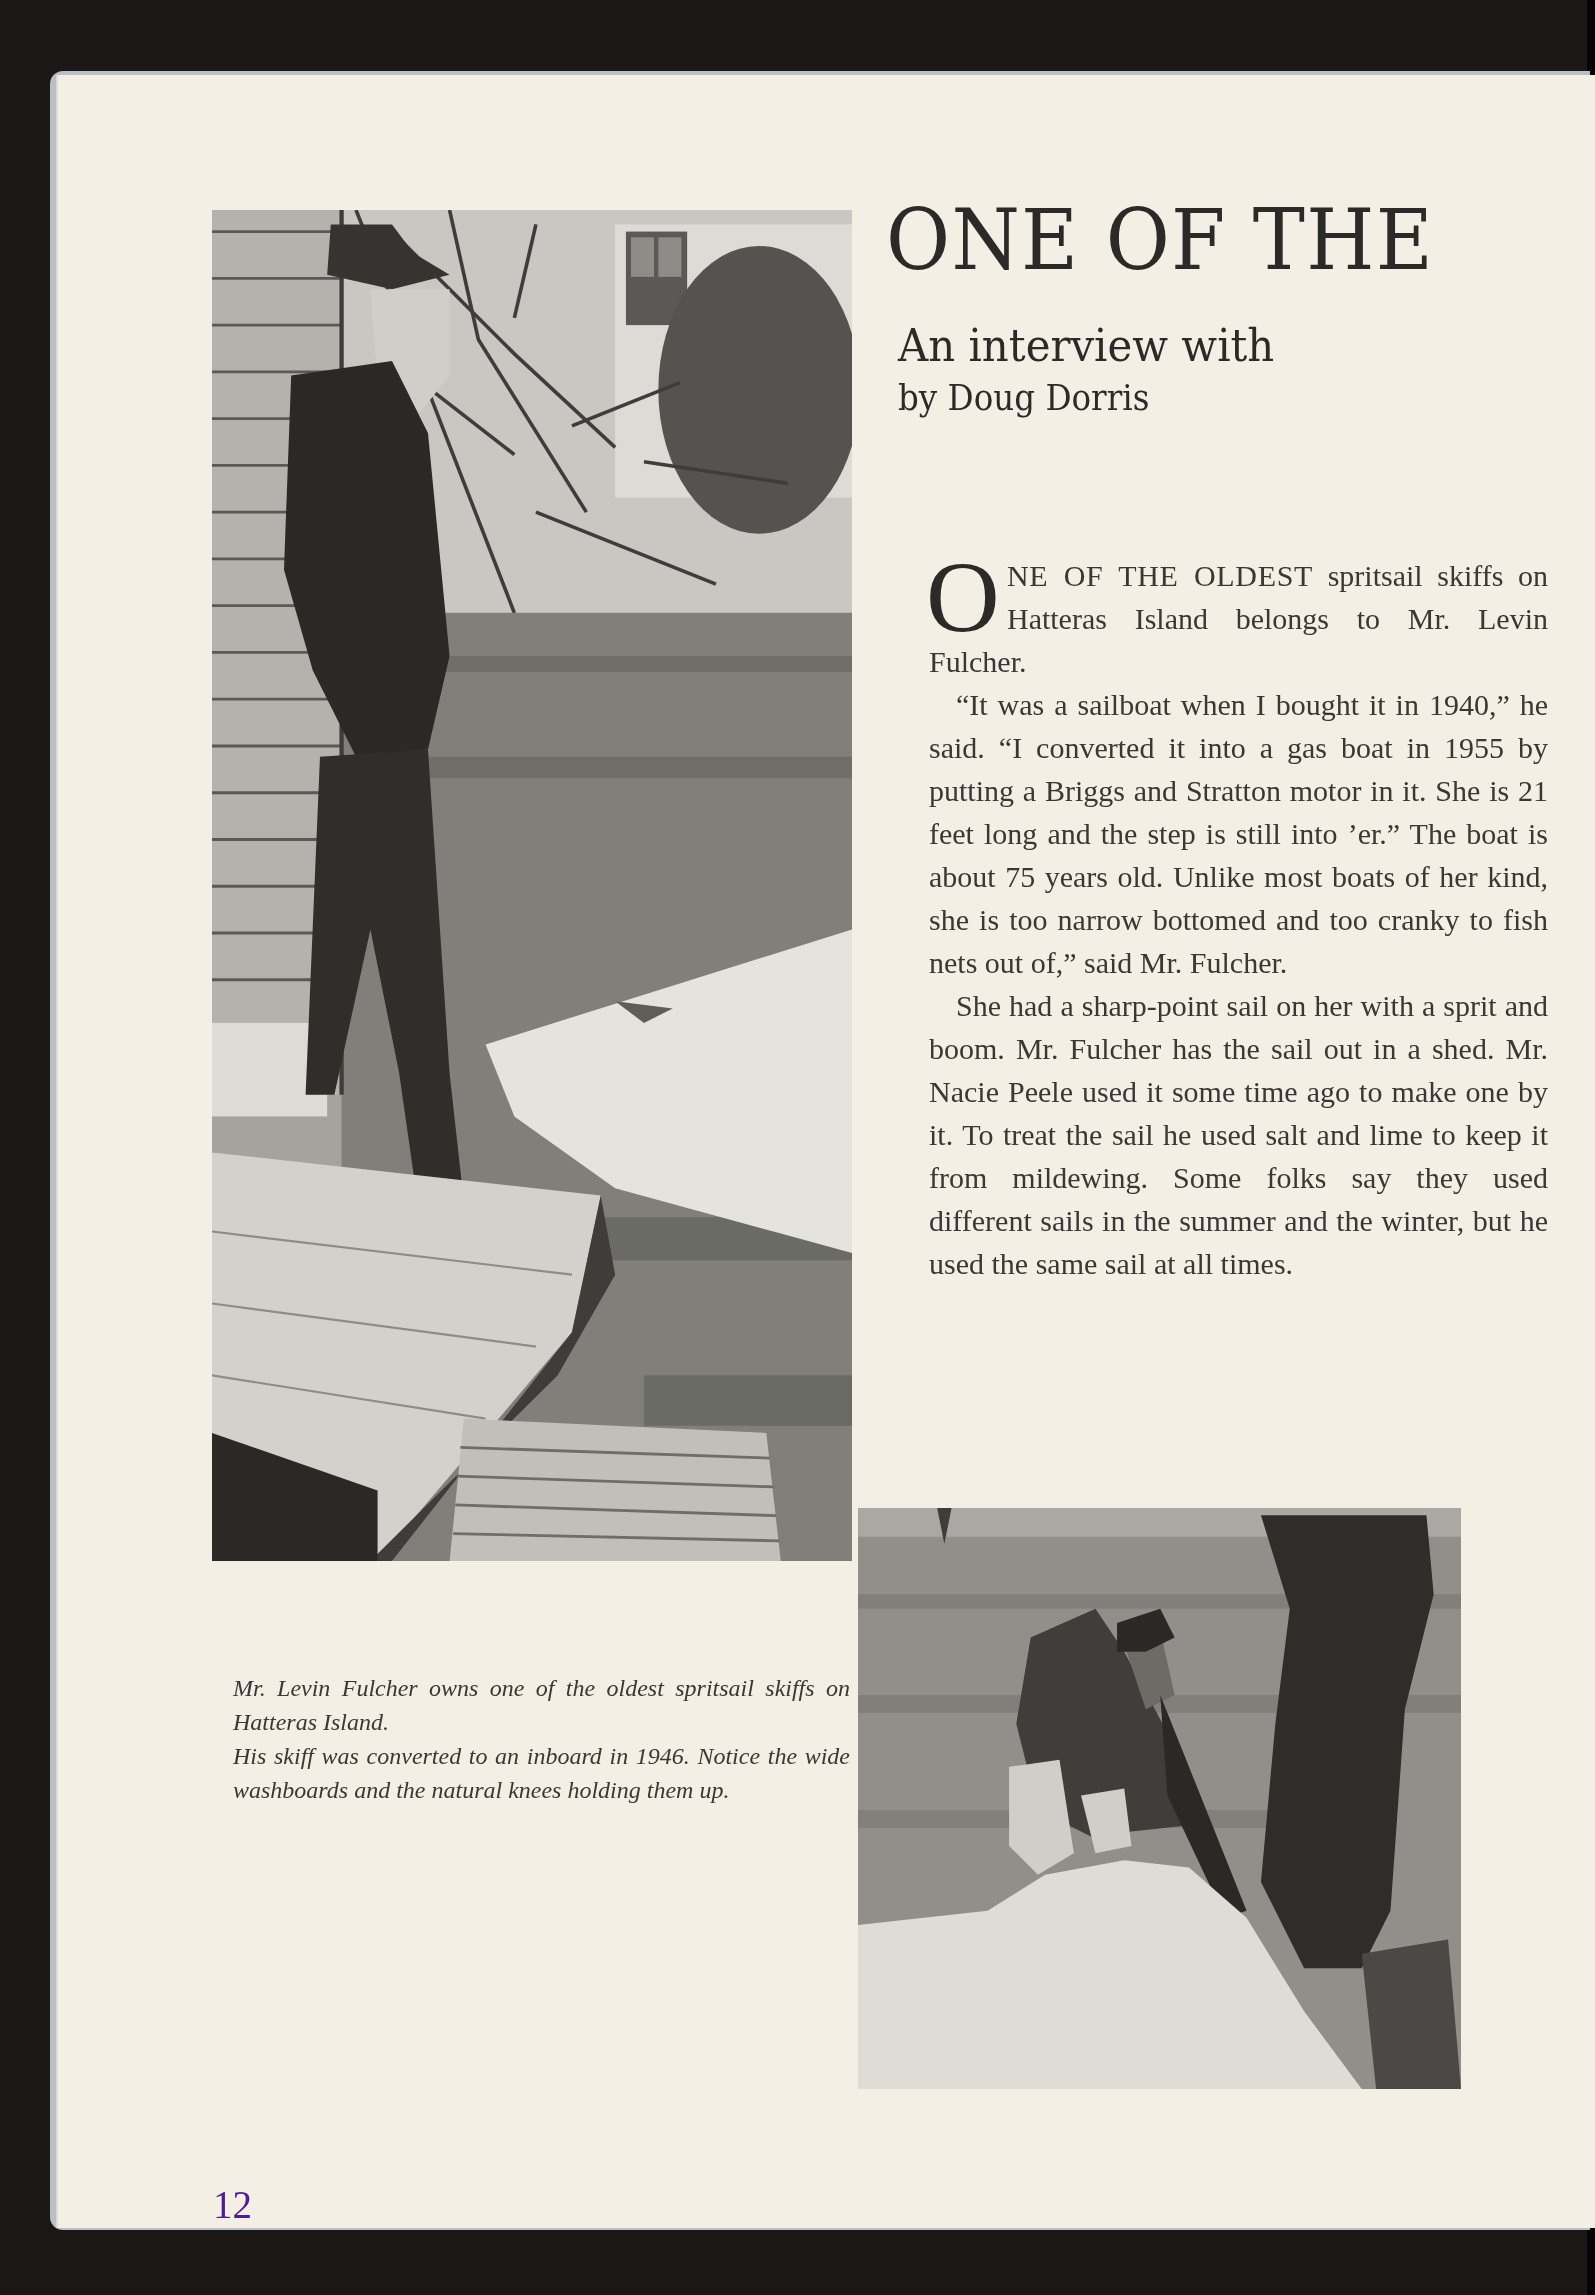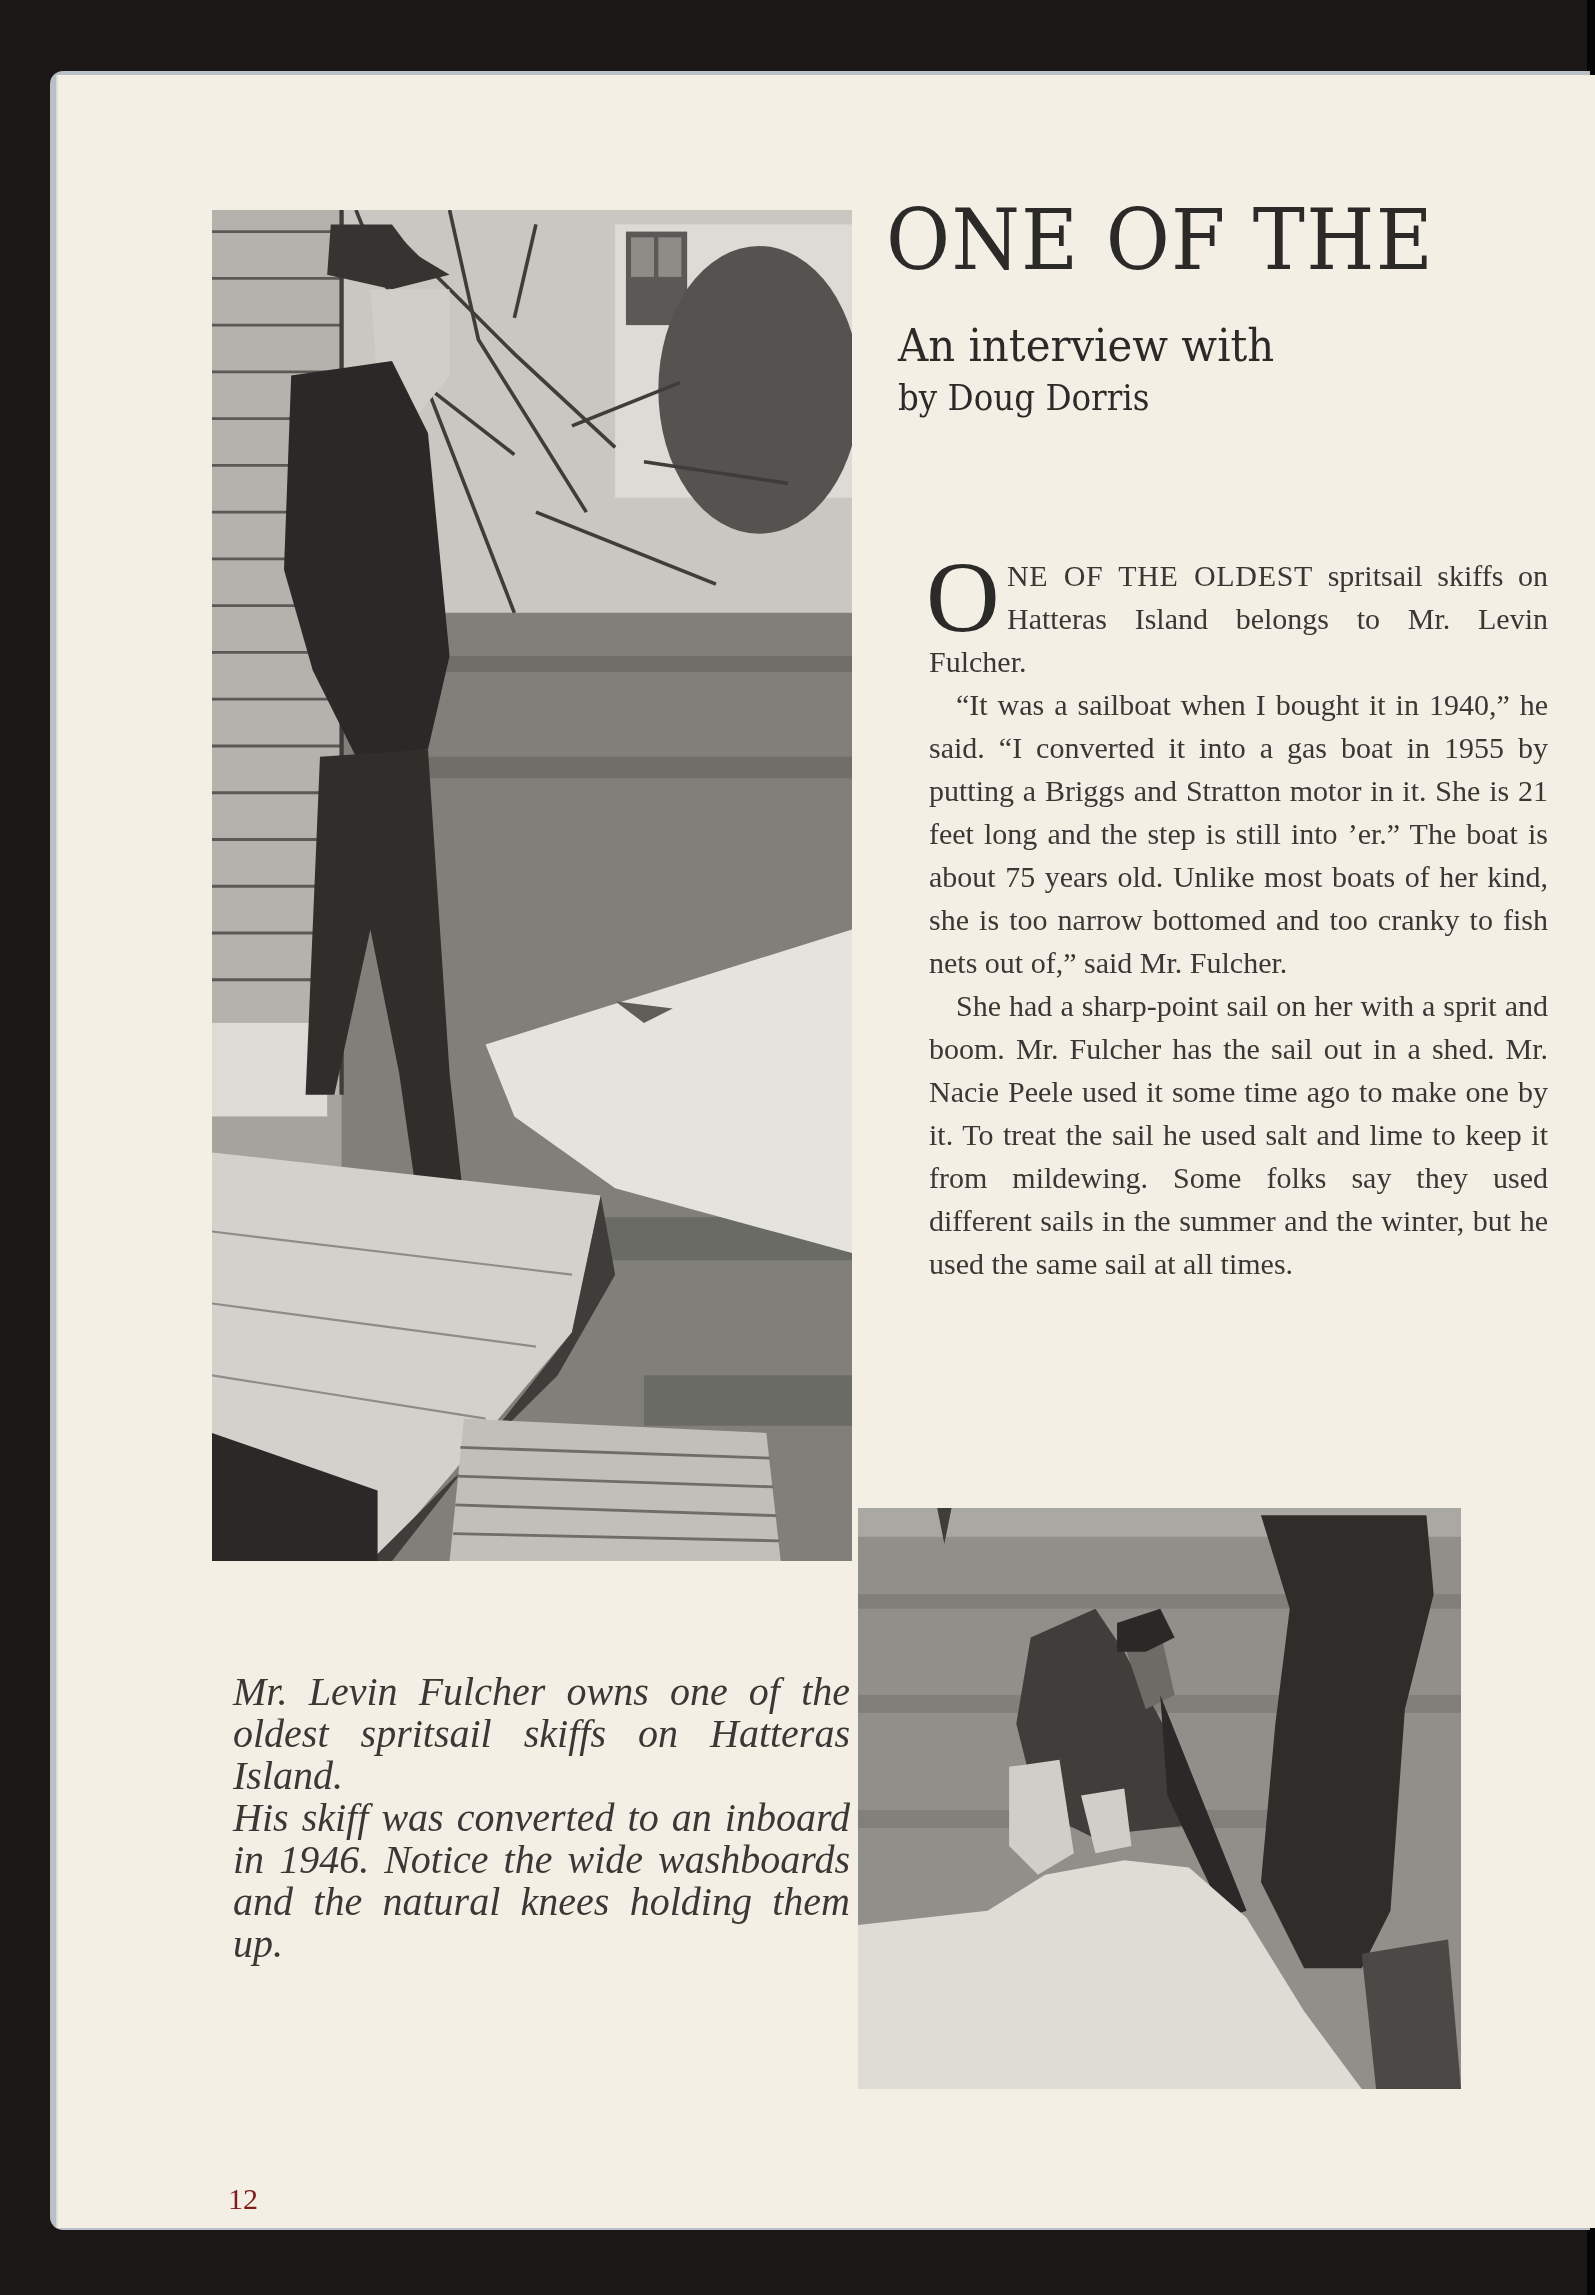--- a/index.html
+++ b/index.html
@@ -52,25 +52,25 @@
     }
     .article p { margin: 0; text-indent: 27px; }
     .article p.lead { text-indent: 0; }
     .dropcap {
       float: left; font-size: 102px; line-height: 79px; height: 81px;
       margin: 4.3px 7.2px 0 -2.9px; font-weight: normal; color: #2c2a28;
     }
     .smallcaps { letter-spacing: 0.7px; margin-top: 32px; }
     .caption {
       position: absolute; left: 175px; top: 1596px; width: 617px;
-      font-style: italic; font-size: 40px; line-height: 42px; color: #3a3735;
+      font-style: italic; font-size: 24px; line-height: 34px; color: #3a3735;
     }
     .caption p { margin: 0; text-align: justify; }
     .page-number {
-      position: absolute; left: 170px; top: 2107px; font-size: 30px; color: #7f1d1d;
+      position: absolute; left: 155px; top: 2107px; font-size: 39px; color: #4c1d95;
     }
   </style>
 </head>
 <body>
 
 <div class="black-strip-right"></div>
 <div class="page-edge"></div>
 
 <div class="page">
 

